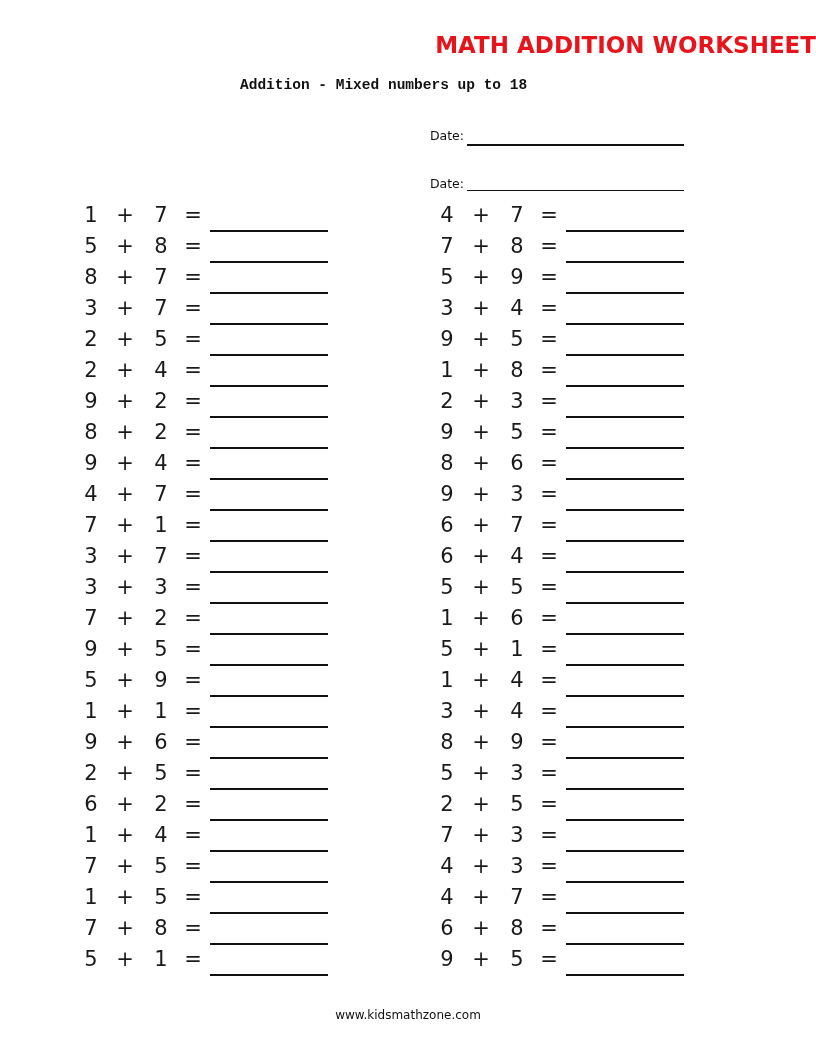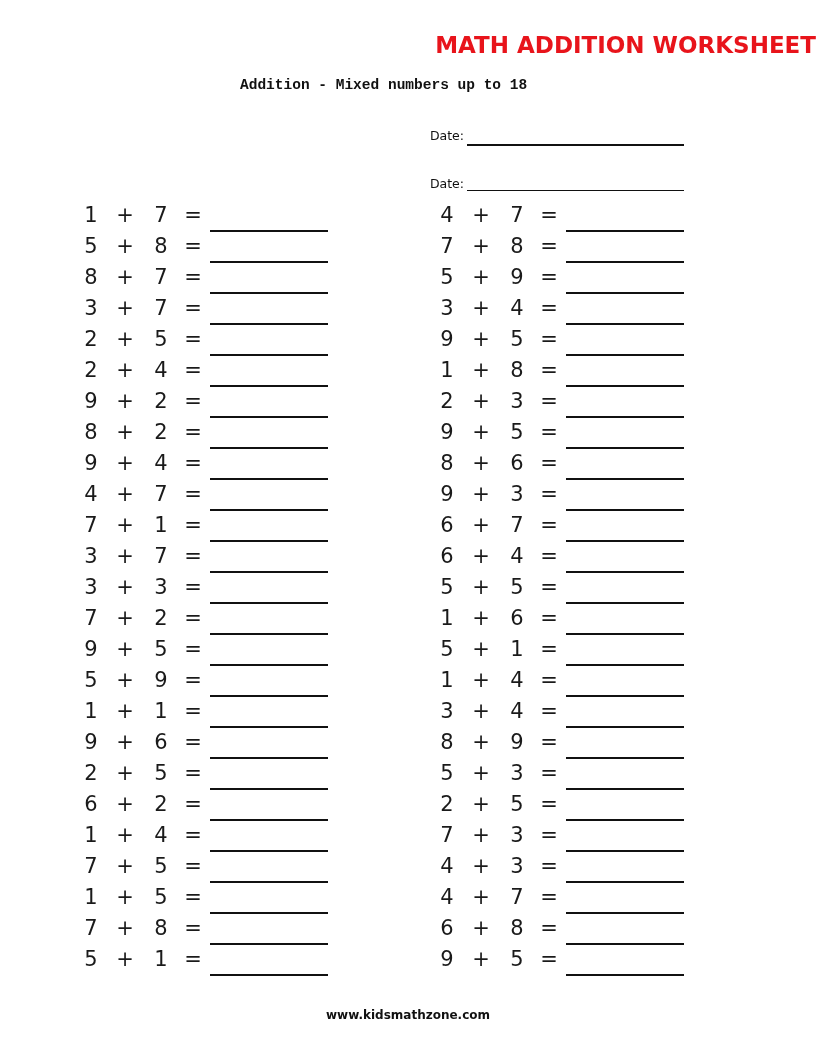--- a/index.html
+++ b/index.html
@@ -39,21 +39,21 @@
     .tok.op { left: 34px; }
     .tok.b  { left: 70px; }
     .tok.eq { left: 102px; }
     .answer-line {
       position: absolute; left: 130px; top: 31px; width: 118px; height: 0;
       border-top: 2.5px solid #111; cursor: text;
     }
 
     .footer {
       position: absolute; left: 0; top: 1008px; width: 816px; text-align: center;
-      font-family: "DejaVu Sans", sans-serif; font-weight: bold; font-size: 12px; color: #111;
+      font-family: "DejaVu Sans", sans-serif; font-weight: normal; font-size: 12px; color: #111;
     }
   </style>
 </head>
 <body>
 
 <div class="title">MATH ADDITION WORKSHEET</div>
 <div class="subtitle">Addition - Mixed numbers up to 18</div>
 
 <div class="field-row name-row">
   <span class="field-label">Date:</span>

